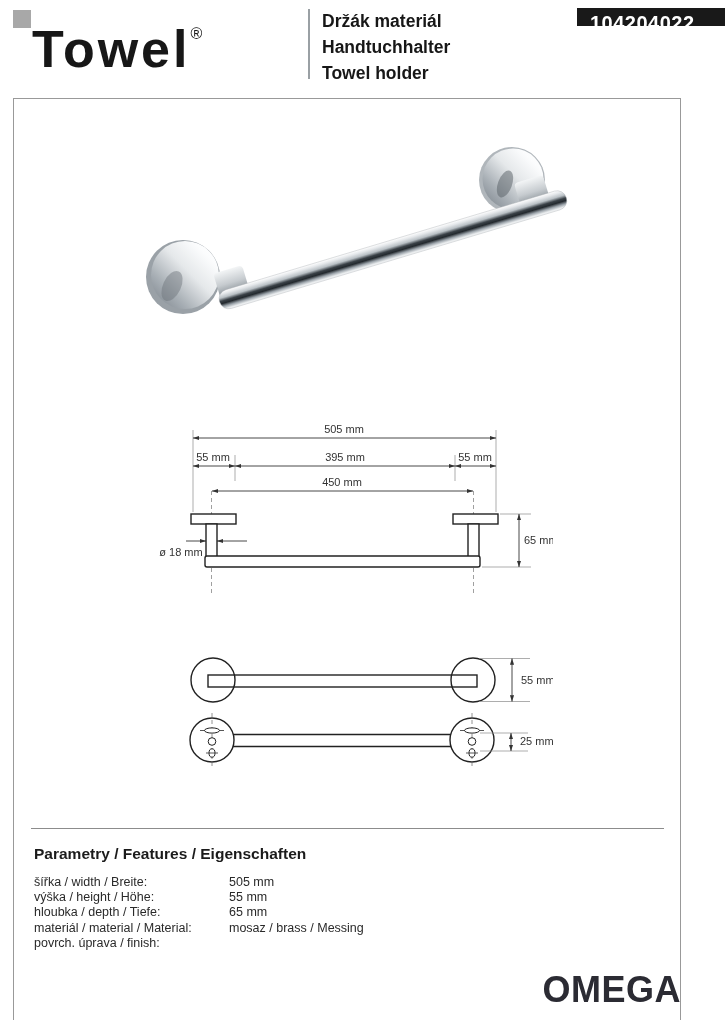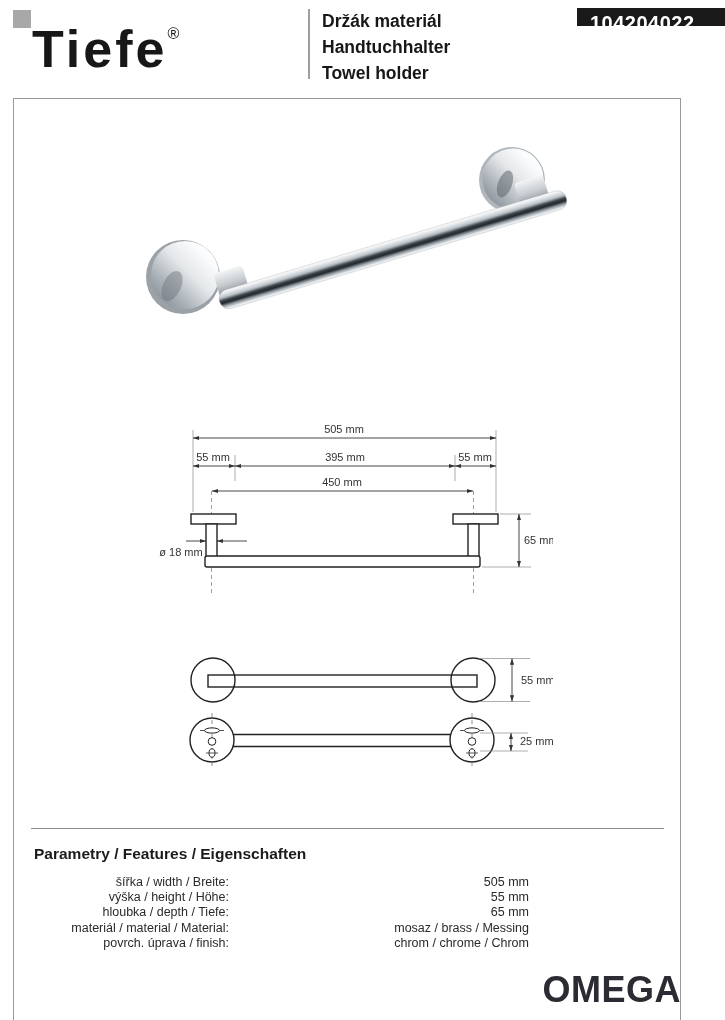--- a/index.html
+++ b/index.html
@@ -16,35 +16,35 @@
               font-size:20px;font-weight:700;line-height:31px;padding-left:13px;box-sizing:border-box;letter-spacing:0.5px;}
 
   
   .main-box{left:13px;top:98px;width:668px;height:964px;border:1.5px solid #999;box-sizing:border-box;background:#fff;}
   .photo-svg{position:absolute;left:116px;top:31px;width:490px;height:230px;}
   .drawing1{position:absolute;left:139px;top:316px;width:400px;height:205px;}
   .drawing2{position:absolute;left:139px;top:536px;width:400px;height:160px;}
   .params-divider{position:absolute;left:17px;top:729px;width:633px;height:1px;background:#8c8c8c;}
   .params-heading{position:absolute;left:20px;top:746px;margin:0;font-size:15.5px;font-weight:700;color:#1b1b1b;}
   .spec-table{position:absolute;left:20px;top:776px;font-size:12.5px;line-height:15.2px;color:#2a2a2a;}
-  .spec-row{display:flex;text-align:right;}
+  .spec-row{display:flex;}
   .spec-label{width:195px;}
   .spec-value{width:300px;}
 
   .series-name{right:44px;top:969px;font-size:36px;font-weight:700;color:#2b2b33;letter-spacing:0.5px;}
 
   svg text{font-family:"Liberation Sans",sans-serif;font-size:11px;fill:#333;}
 </style>
 </head>
 <body>
 
 <div>
 
   <div class="abs logo-square"></div>
-  <div class="abs logo-text"><span>Tiefe</span><span class="logo-reg">®</span></div>
+  <div class="abs logo-text"><span>Towel</span><span class="logo-reg">®</span></div>
   <div class="abs header-divider"></div>
   <div class="abs product-names">
     <div>Držák materiál</div>
     <div>Handtuchhalter</div>
     <div>Towel holder</div>
   </div>
   <div class="abs code-badge">
     <span>104204022</span>
   </div>
 
@@ -199,20 +199,19 @@
       <div class="spec-row">
         <span class="spec-label">hloubka / depth / Tiefe:</span>
         <span class="spec-value">65 mm</span>
       </div>
       <div class="spec-row">
         <span class="spec-label">materiál / material / Material:</span>
         <span class="spec-value">mosaz / brass / Messing</span>
       </div>
       <div class="spec-row">
         <span class="spec-label">povrch. úprava / finish:</span>
-        <span class="spec-value">chrom / chrome / Chrom</span>
       </div>
     </div>
   </div>
 
   <div class="abs series-name">OMEGA</div>
 
 </div>
 
 </body></html>

